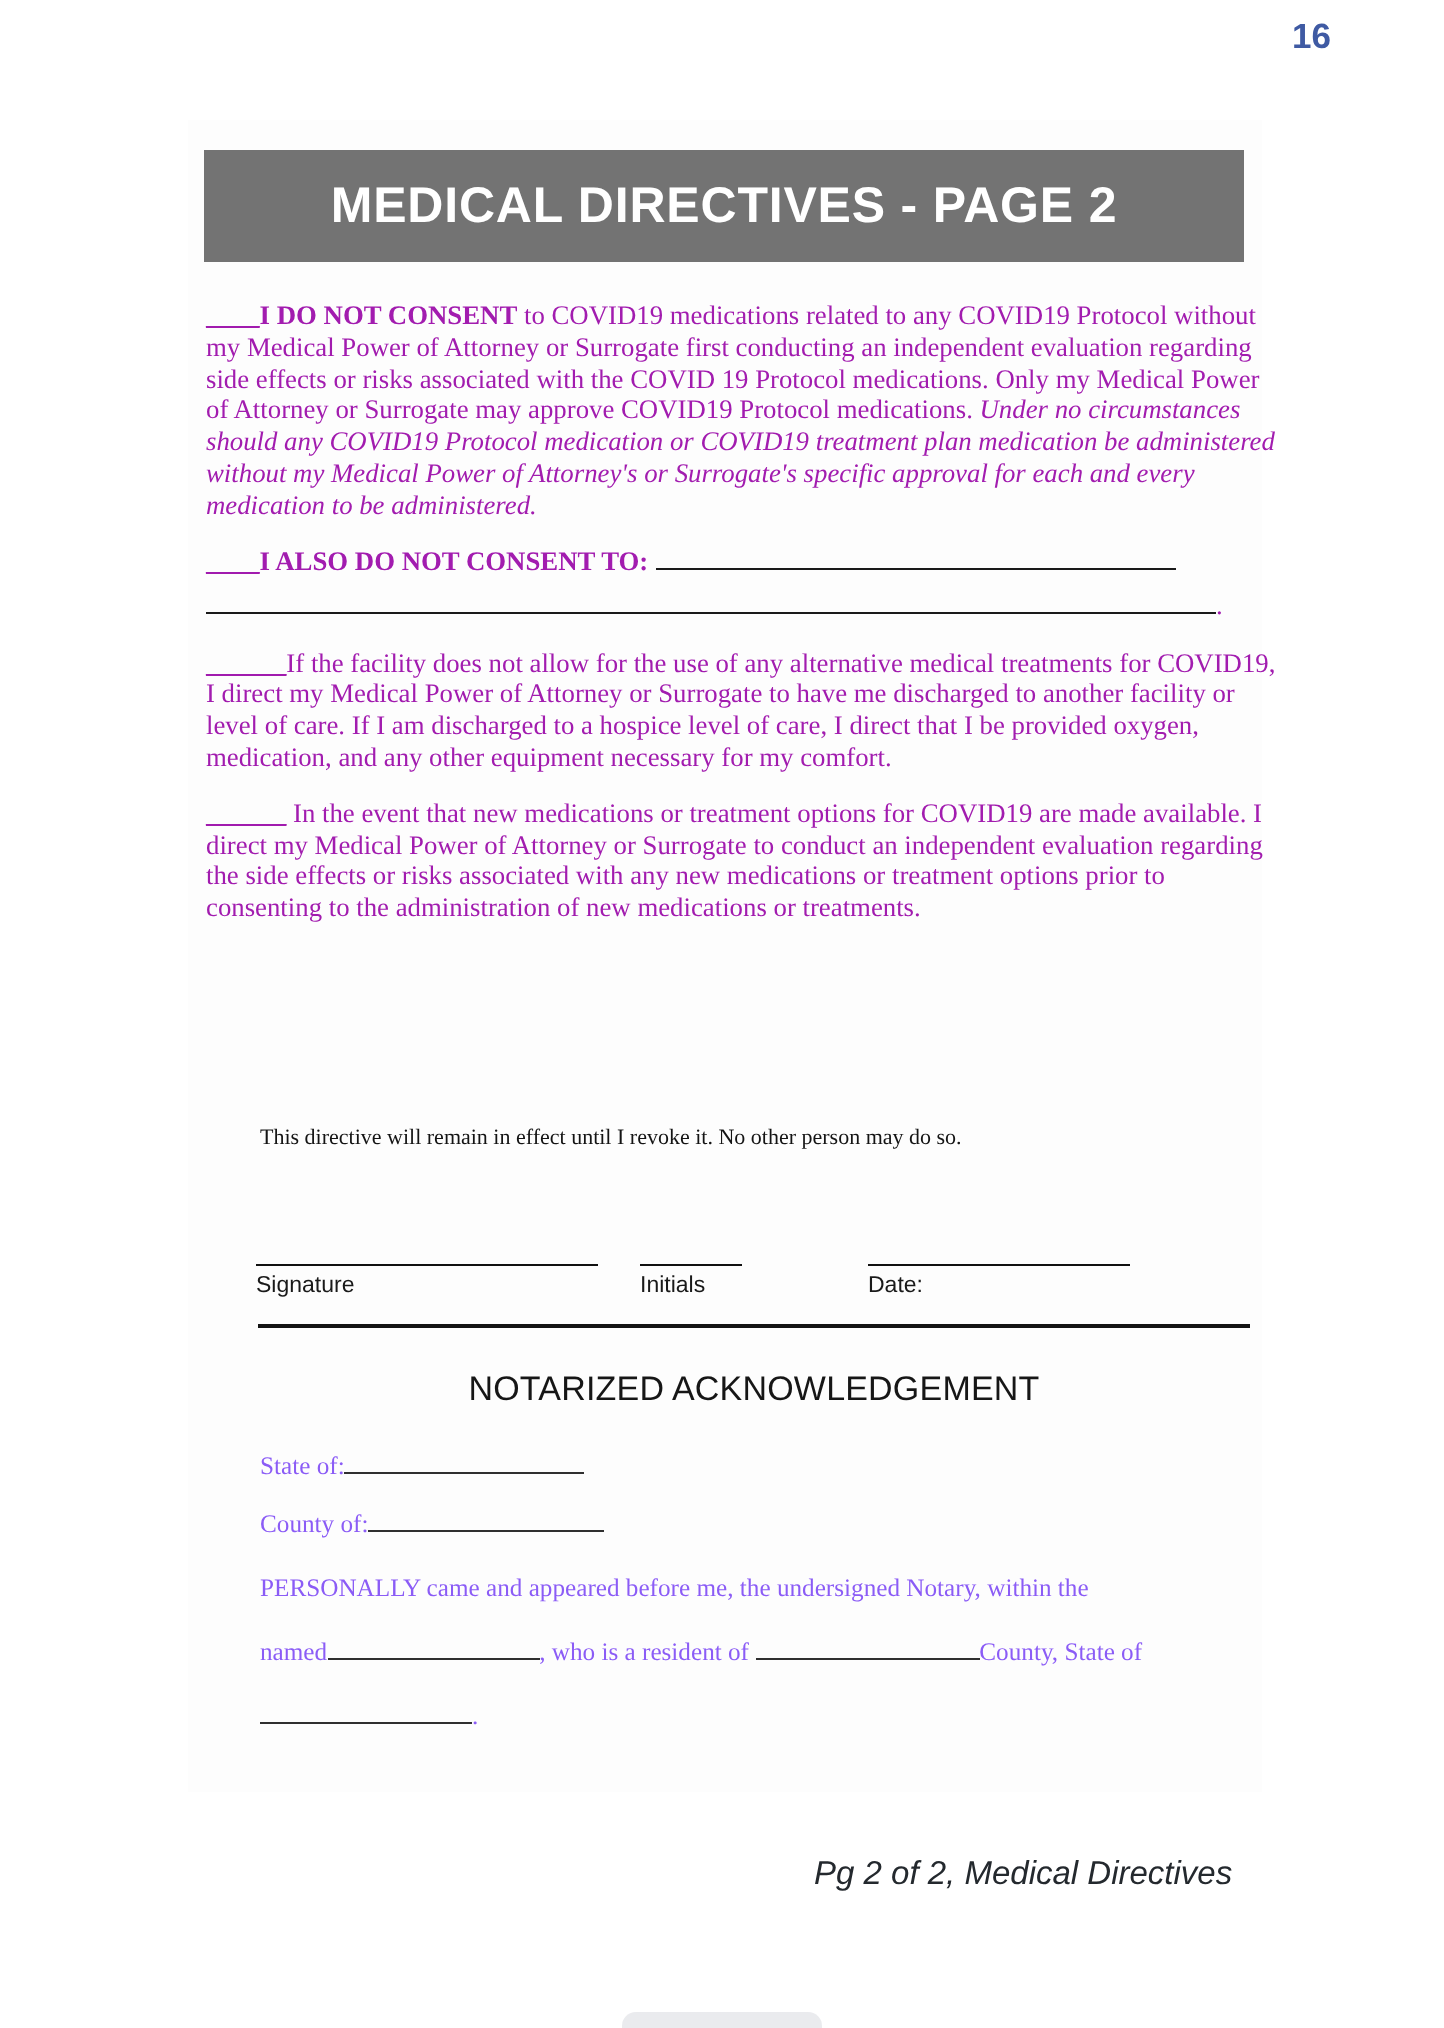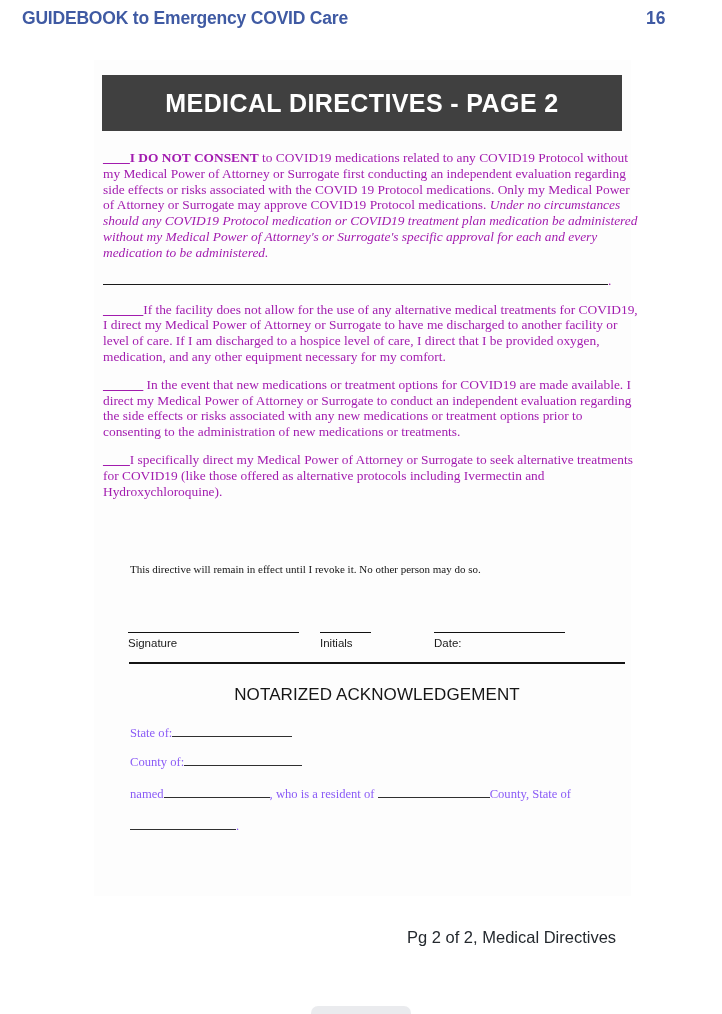--- a/index.html
+++ b/index.html
@@ -53,21 +53,21 @@
     background: #fdfdfd;
     box-shadow: 0 0 0 0 rgba(0,0,0,0);
   }
 
   .banner {
     position: absolute;
     left: 102px;
     top: 75px;
     width: 520px;
     height: 56px;
-    background: #404040;
+    background: #737373;
   }
   .banner-text {
     position: absolute;
     left: 0;
     top: 0;
     width: 520px;
     height: 56px;
     line-height: 56px;
     text-align: center;
     color: #ffffff;
@@ -187,60 +187,60 @@
 
   
   .caption {
     position: absolute;
     left: 407px;
     top: 928px;
     font-family: "Liberation Sans", sans-serif;
     font-size: 16.5px;
     color: #24292e;
     white-space: nowrap;
+    font-style: italic;
   }
 
   
   .next-card-edge {
     position: absolute;
     left: 311px;
     top: 1006px;
     width: 100px;
     height: 14px;
     background: #e6e8eb;
     border-radius: 7px 7px 0 0;
     opacity: 0.85;
   }
 </style>
 </head>
 <body>
 
 <div class="running-header">
-  <div class="title">GUIDEBOOK to Emergency COVID Care</div>
   <div class="pagenum">16</div>
 </div>
 
 <div class="doc-card"></div>
 
 <div class="banner">
   <div class="banner-text">MEDICAL DIRECTIVES - PAGE 2</div>
 </div>
 
 <div class="scan-body">
 
   <p class="para"><span class="blank-ul">____</span><b class="strongcaps">I DO NOT CONSENT</b><span> to COVID19 medications related to any COVID19 Protocol without my Medical Power of Attorney or Surrogate first conducting an independent evaluation regarding side effects or risks associated with the COVID 19 Protocol medications.  Only my Medical Power of Attorney or Surrogate may approve COVID19 Protocol medications. </span><i class="ital">Under no circumstances should any COVID19 Protocol medication or COVID19 treatment plan medication be administered without my Medical Power of Attorney's or Surrogate's specific approval for each and every medication to be administered.</i></p>
 
+  <p class="consent-line"><span class="blank-ul">____</span><b class="strongcaps">I ALSO DO NOT CONSENT TO:</b> <span class="long-rule rule-a"></span></p>
 
   <p class="consent-line" style="margin-bottom:13px;"><span class="long-rule rule-full"></span><span>.</span></p>
 
   <p class="para"><span class="blank-ul">______</span><span>If the facility does not allow for the use of any alternative medical treatments for COVID19, I direct my Medical Power of Attorney or Surrogate to have me discharged to another facility or level of care.  If I am discharged to a hospice level of care, I direct that I be provided oxygen, medication, and any other equipment necessary for my comfort.</span></p>
 
   <p class="para"><span class="blank-ul">______</span><span> In the event that new medications or treatment options for COVID19 are made available. I direct my Medical Power of Attorney or Surrogate to conduct an independent evaluation regarding the side effects or risks associated with any new medications or treatment options prior to consenting to the administration of new medications or treatments.</span></p>
 
-  <p class="para"><span class="blank-ul">____</span><span>I specifically direct my Medical Power of Attorney or Surrogate to seek alternative treatments for COVID19 (like those offered as alternative protocols including Ivermectin and Hydroxychloroquine).</span></p>
 
 </div>
 
 <div class="directive-note">This directive will remain in effect until I revoke it. No other person may do so.</div>
 
 <div class="sig-block">
   <div class="sig-line sig-l1"></div>
   <div class="sig-line sig-l2"></div>
   <div class="sig-line sig-l3"></div>
   <div class="sig-label sig-t1">Signature</div>
@@ -248,19 +248,20 @@
   <div class="sig-label sig-t3">Date:</div>
 </div>
 
 <div class="thick-rule"></div>
 
 <div class="notary-heading">NOTARIZED ACKNOWLEDGEMENT</div>
 
 <div class="notary-body">
   <p class="nline"><span>State of:</span><span class="fill fill-state"></span></p>
   <p class="nline gap"><span>County of:</span><span class="fill fill-county"></span></p>
+  <p class="nline gap">PERSONALLY came and appeared before me, the undersigned Notary, within the</p>
   <p class="nline gap"><span>named</span><span class="fill fill-named"></span><span>, who is a resident of </span><span class="fill fill-res"></span><span>County, State of</span></p>
   <p class="nline"><span class="fill fill-last"></span><span>.</span></p>
 </div>
 
 <div class="caption">Pg 2 of 2, Medical Directives</div>
 
 <div class="next-card-edge"></div>
 
 </body></html>

